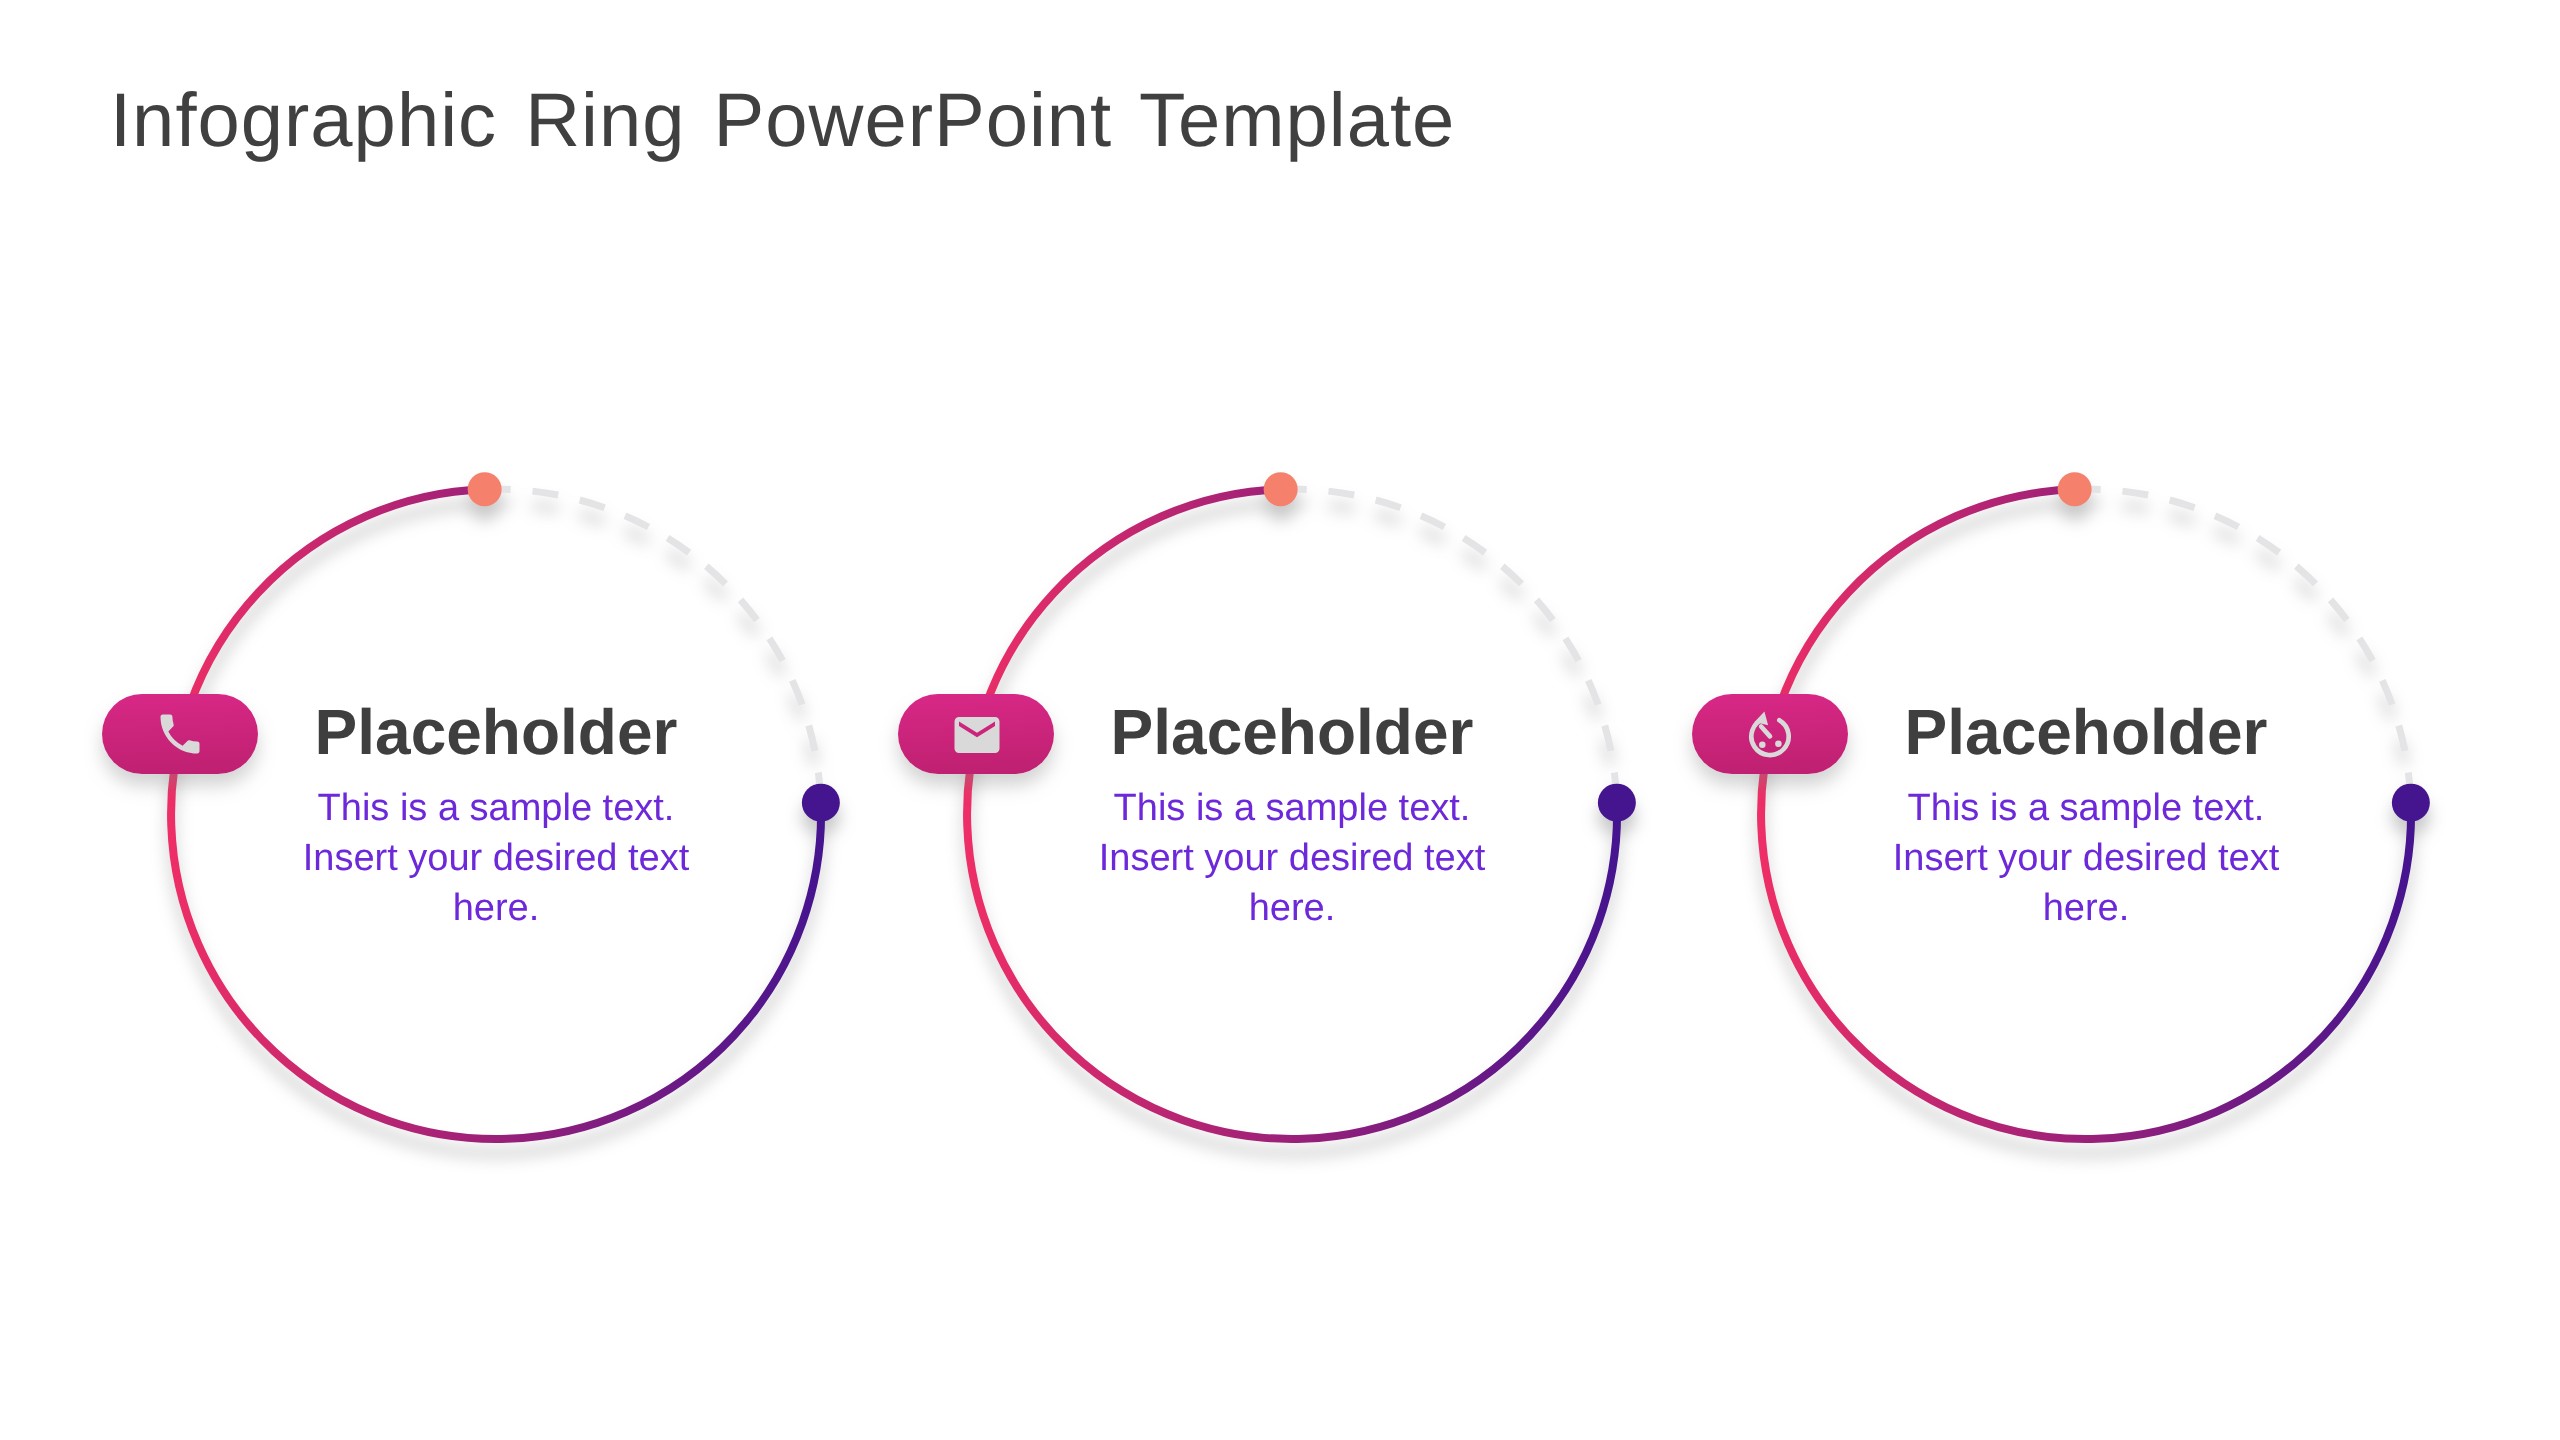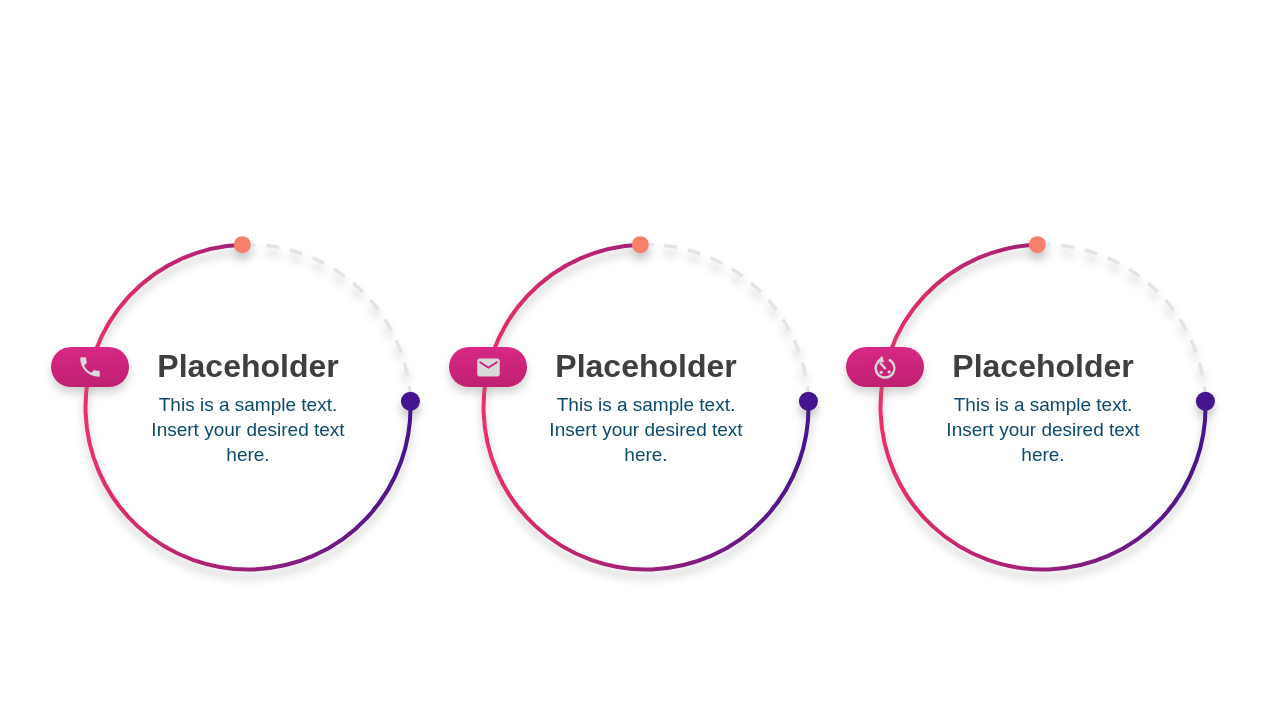--- a/index.html
+++ b/index.html
@@ -61,28 +61,29 @@
     font-size: 32px;
     line-height: 28px;
     font-weight: 700;
     color: #3F3F3F;
   }
   .ring-body {
     margin-top: 12px;
     font-size: 19px;
     line-height: 25px;
     font-weight: 400;
-    color: #0c4a6e;
+    color: #6d28d9;
   }
 </style>
 </head>
 <body>
 
 <div class="slide">
 
+  <div class="slide-title">Infographic Ring PowerPoint Template</div>
 
   <div class="ring-group r0">
     <svg class="ring-svg" viewBox="0 0 400 400">
       <defs>
         <linearGradient id="ringGrad0" x1="37.5" y1="200" x2="362.5" y2="200" gradientUnits="userSpaceOnUse">
           <stop offset="0" stop-color="#EE2E66"></stop>
           <stop offset="0.5" stop-color="#9A2079"></stop>
           <stop offset="1" stop-color="#45148F"></stop>
         </linearGradient>
       </defs>

